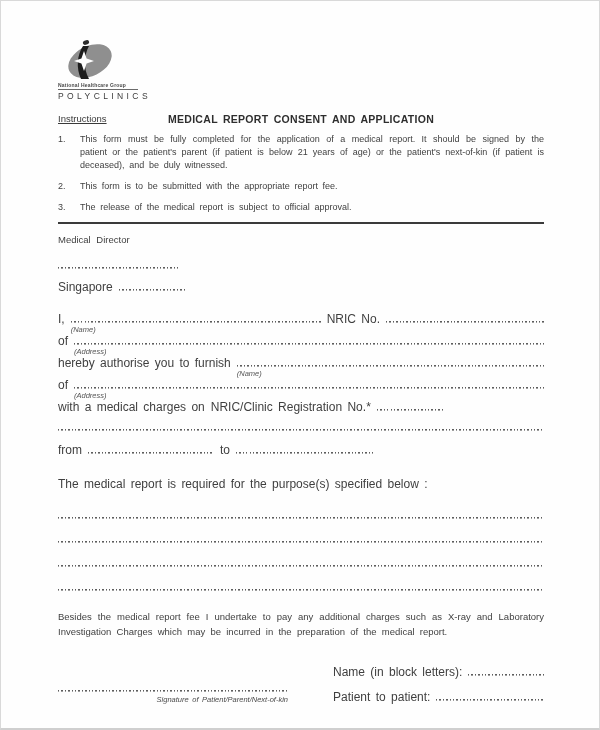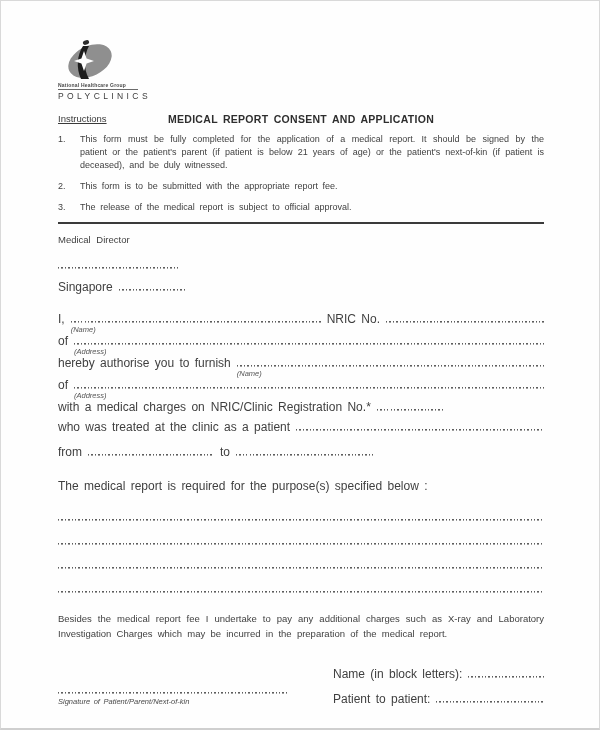--- a/index.html
+++ b/index.html
@@ -90,21 +90,21 @@
     font-size: 9.5px; line-height: 15px; word-spacing: 2.6px;
     text-align: justify; color: #3f3f3f;
   }
 
   
   .sig-block { display: flex; margin-top: 26px; }
   .sig-left { width: 230px; flex: 0 0 230px; display: flex; flex-direction: column; }
   .sig-left .dots { margin-top: 16px; }
   .sig-caption {
     font-size: 7.5px; font-style: italic; color: #4a4a4a;
-    text-align: left; padding-top: 2px; word-spacing: 1.5px;
+    text-align: right; padding-top: 2px; word-spacing: 1.5px;
   }
   .sig-right { flex: 1; margin-left: 45px; }
   .sig-right .frow { margin-bottom: 11px; }
 </style>
 </head>
 <body>
 
 <div class="page">
   <div class="content">
 
@@ -187,21 +187,20 @@
 
     <div class="frow">
       <span class="lbl gap-r">with a medical charges on</span>
       <span class="lbl gap-r">NRIC/Clinic Registration No.*</span>
       <span class="field" style="width:68px">
           <span class="dots"></span>
         </span>
     </div>
 
     <div class="frow" style="margin-top:6px">
-      <span class="lbl gap-r">who was treated at the clinic as a patient</span>
       <span class="field grow">
           <span class="dots"></span>
         </span>
     </div>
 
     <div class="frow" style="margin-top:11px">
       <span class="lbl gap-r">from</span>
       <span class="field gap-r" style="width:126px">
           <span class="dots"></span>
         </span>

